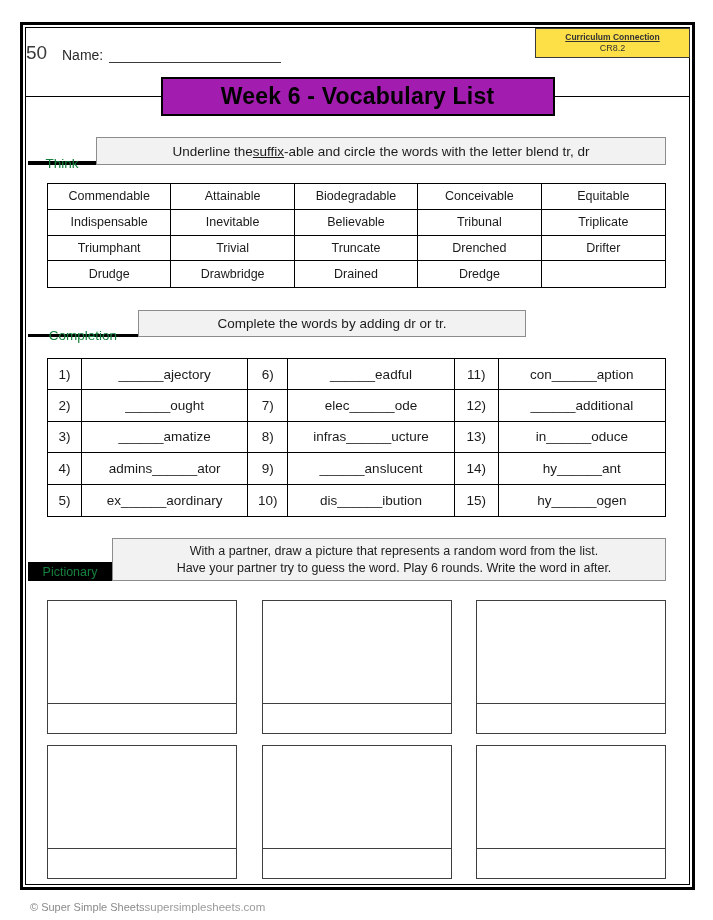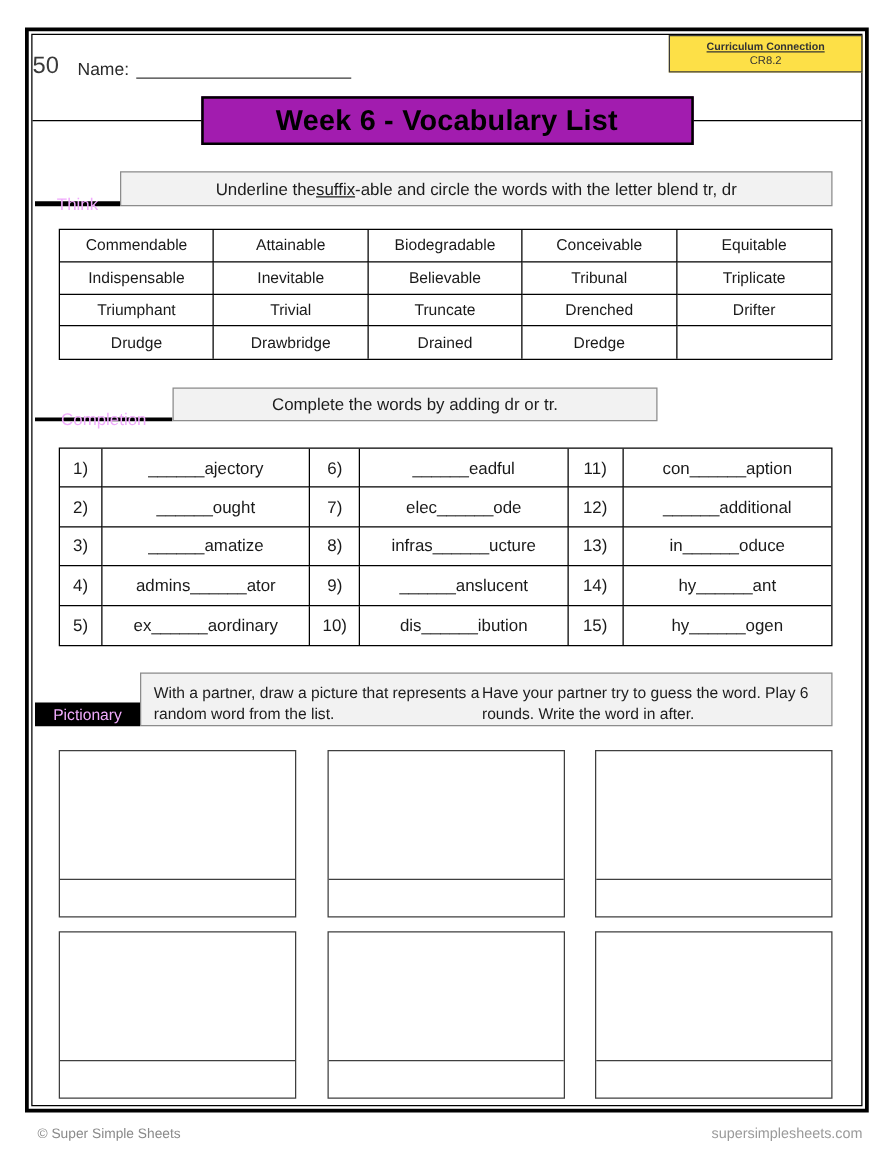--- a/index.html
+++ b/index.html
@@ -26,31 +26,31 @@
 
   
   .title-line { position:absolute; top:68px; left:0; right:0; height:1px; background:#000; z-index:1; }
   .title-box { position:absolute; top:49px; left:50%; transform:translateX(-50%);
     width:394px; height:39px; background:#a21caf; border:2px solid #000; z-index:2;
     display:flex; align-items:center; justify-content:center; }
   .title-text { font-size:23px; font-weight:bold; letter-spacing:0.2px; color:#000; }
 
   
   .section-row { position:absolute; display:flex; align-items:stretch; }
-  .section-label { background:#000; color:#f0abfc; display:flex; align-items:center;
+  .section-label { background:#000; color:#15803d; display:flex; align-items:center;
     justify-content:center; font-size:13.5px;margin-top:24px; }
   .section-instruction { flex:1; background:#f2f2f2; border:1px solid #8c8c8c;
     display:flex; align-items:center; justify-content:center; font-size:13.5px; color:#1c1c1c; }
   .row-think { top:109px; left:2px; right:23px; height:28px; }
   .row-think .section-label { width:68px; }
   .row-completion { top:282px; left:2px; width:498px; height:27px; }
   .row-completion .section-label { width:110px; }
   .row-pictionary { top:510px; left:2px; right:23px; height:43px; }
   .row-pictionary .section-label { width:84px; font-size:12.5px; }
-  .row-pictionary .section-instruction { align-items:flex-end;
+  .row-pictionary .section-instruction { flex-direction:column; align-items:center;
     justify-content:center; padding-left:10px; font-size:12.5px; line-height:17px; }
   .u { text-decoration:underline; }
 
   
   .word-table { position:absolute; top:155px; left:21px; width:619px; height:105px;
     border:1px solid #000; display:grid; grid-template-columns:repeat(5,1fr);
     grid-template-rows:repeat(4,1fr); }
   .word-table .cell { border-right:1px solid #000; border-bottom:1px solid #000;
     display:flex; align-items:center; justify-content:center; font-size:12.5px; color:#1a1a1a; }
   .word-table .cell:nth-child(5n) { border-right:none; }
@@ -69,21 +69,21 @@
   .draw-grid { position:absolute; top:572px; left:21px; width:619px; }
   .draw-row { display:flex; justify-content:space-between; }
   .draw-row + .draw-row { margin-top:11px; }
   .draw-box { width:190px; height:134px; border:1.5px solid #3f3f3f;
     display:flex; flex-direction:column; background:#fff; }
   .draw-area { flex:1; }
   .word-strip { height:30px; border-top:1.5px solid #3f3f3f; }
 
   
   .footer { position:absolute; top:901px; left:30px; right:23px;
-    display:flex; justify-content:space-between; align-items:center; }
+    display:flex; align-items:center; }
   .footer-left { font-size:11px; color:#8a8a8a; }
   .footer-right { font-size:11.5px; color:#9a9a9a; }
 </style>
 </head>
 <body>
 
 <div class="page">
   <div class="frame">
     <div class="frame-inner">
 

